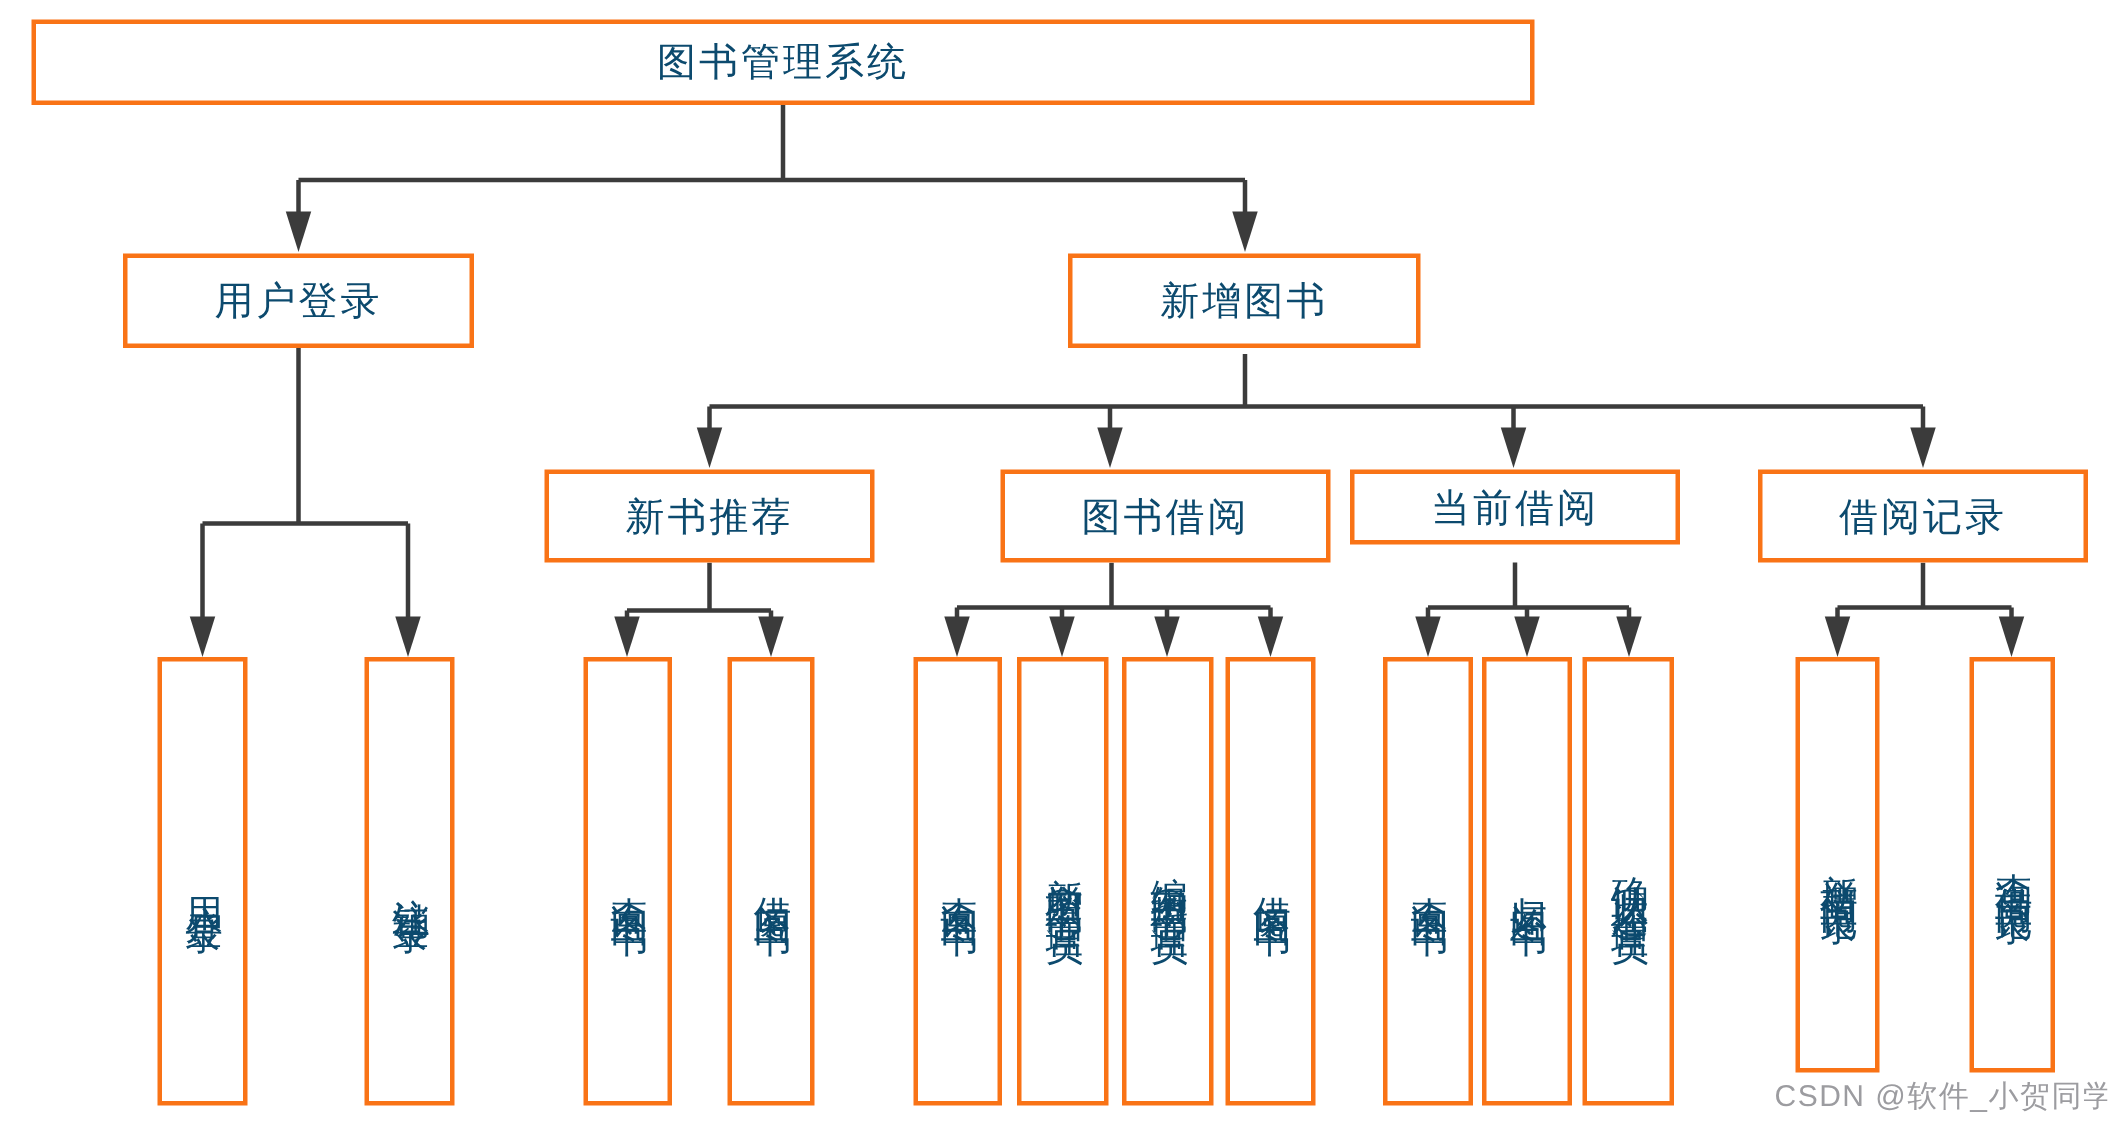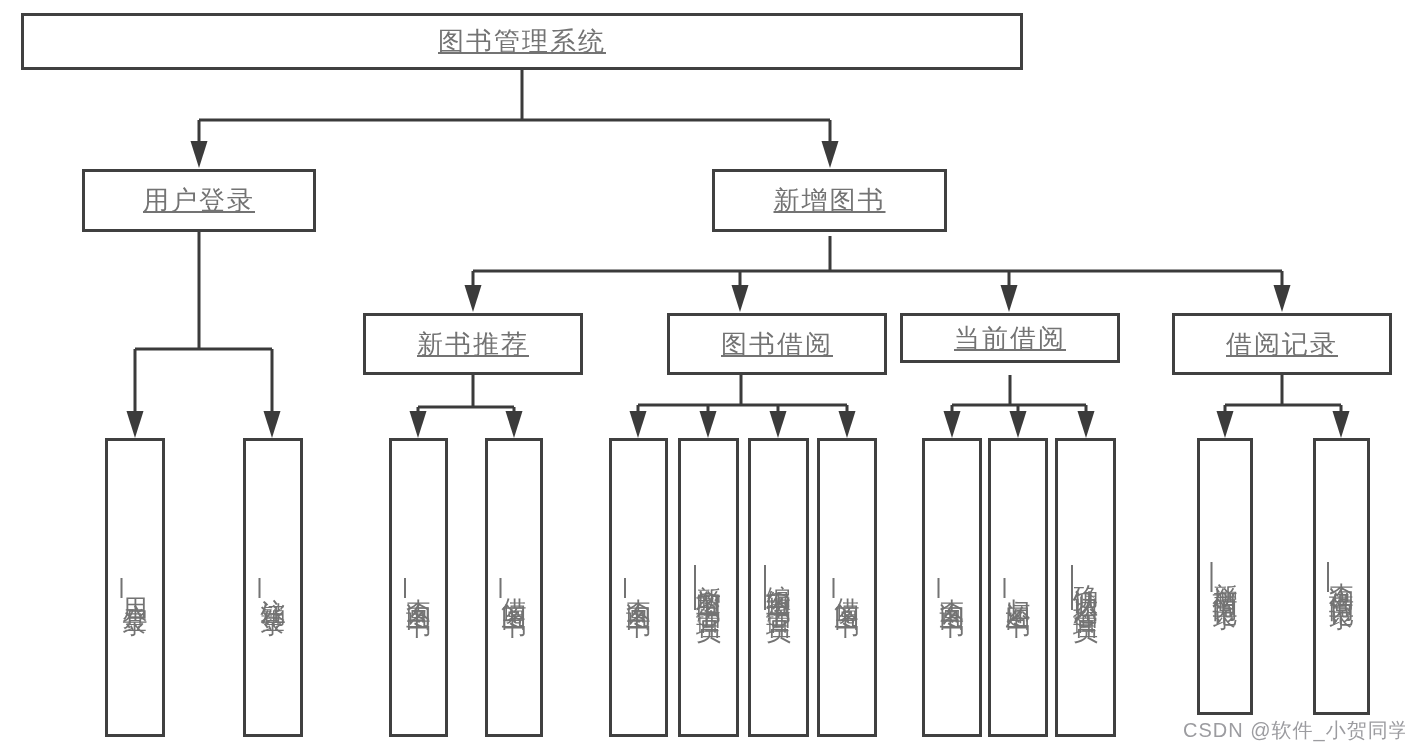--- a/index.html
+++ b/index.html
@@ -7,25 +7,24 @@
     position:relative;
     width:1405px;height:747px;
     background:#ffffff;
     font-family:"Liberation Sans","DejaVu Sans",sans-serif;
     overflow:hidden;
   }
   svg.edges{position:absolute;left:0;top:0;}
   .box{
     position:absolute;
     box-sizing:border-box;
-    border:3px solid #404040;
+    border:3px solid #f97316;
     background:#ffffff;
     display:flex;align-items:center;justify-content:center;
-    color:#737373;
-    text-decoration:underline;
+    color:#0c4a6e;
   }
   .hbox{font-size:26px;letter-spacing:2px;}
   .leaf{font-size:25px;}
   .leaf .vtext{
     writing-mode:vertical-rl;
     text-orientation:mixed;
     letter-spacing:5px;
     line-height:1;
     white-space:nowrap;
   }

